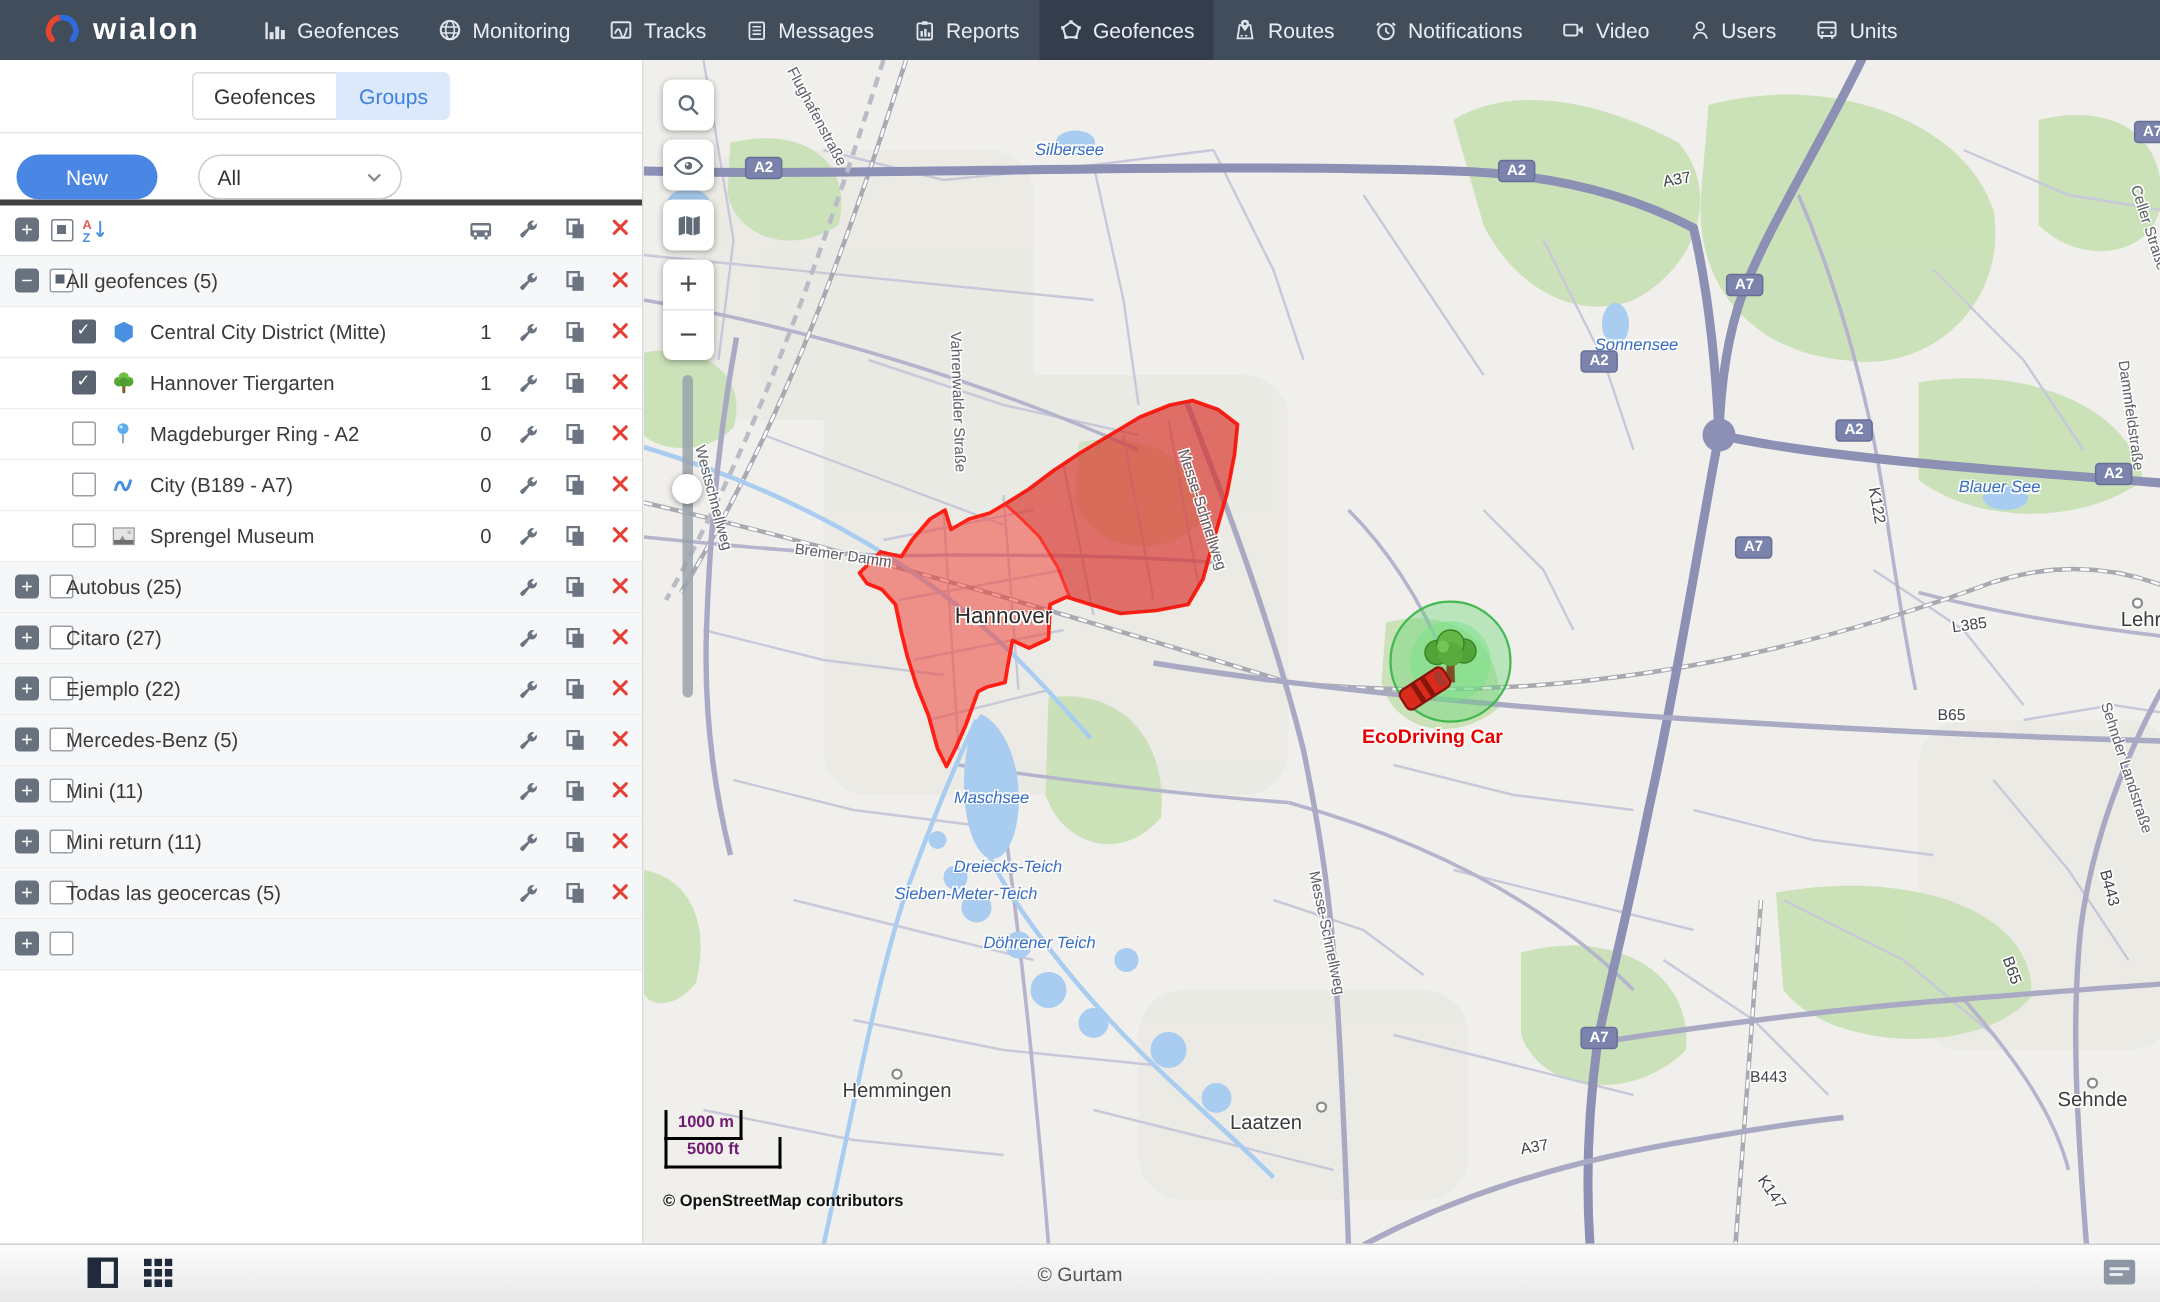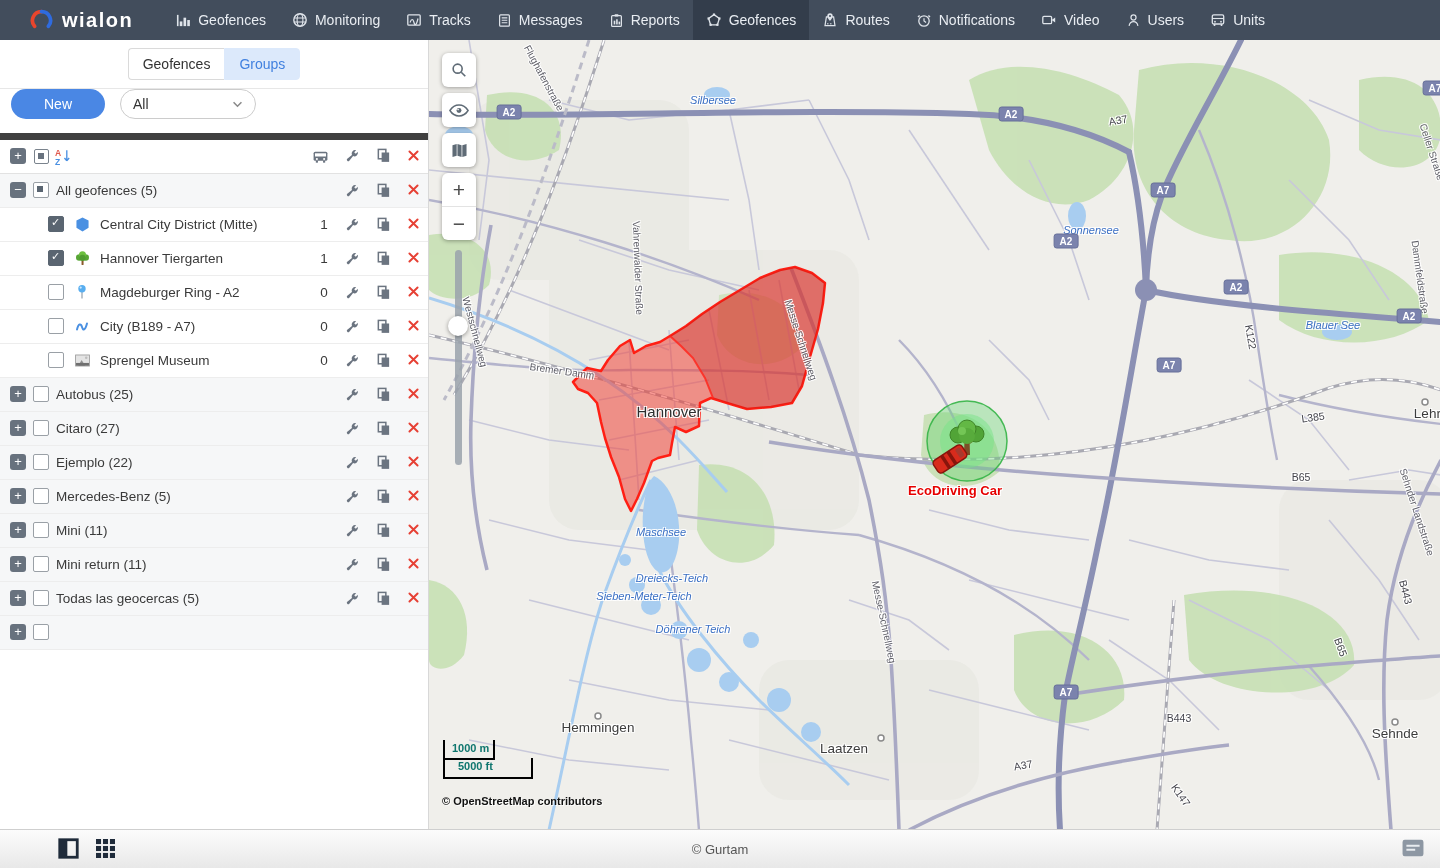--- a/index.html
+++ b/index.html
@@ -14,21 +14,21 @@
   .nav-item.active{background:#333d4b}
   .nav-ico{display:flex;color:#dfe4ea}
   .nav-ico svg{display:block}
 
   
   .sidebar{position:absolute;top:40px;left:0;width:428px;bottom:38px;background:#fff;border-right:1px solid #d8d8d8;z-index:20}
   .tabs-row{height:48px;display:flex;align-items:center;justify-content:center;border-bottom:1px solid #e7e7e7}
   .tab{height:30px;line-height:30px;padding:0 14px;font-size:14px;cursor:pointer}
   .tab-geofences{background:#fff;color:#333;border:1px solid #dadada;border-right:none;border-radius:4px 0 0 4px}
   .tab-groups{background:#dce9fb;color:#4080df;border:1px solid #dce9fb;border-radius:0 4px 4px 0}
-  .toolbar{height:44px;display:flex;align-items:flex-start;padding:0 11px;gap:15px;border-bottom:7px solid #404040}
+  .toolbar{height:44px;display:flex;align-items:flex-end;padding:0 11px;gap:27px;border-bottom:4px solid #404040}
   .btn-new{width:94px;height:30px;border-radius:16px;background:#4a87e4;color:#fff;font-size:14px;display:flex;align-items:center;justify-content:center;cursor:pointer;flex:none}
   .dropdown{width:110px;height:28px;border:1px solid #ccc;border-radius:15px;display:flex;align-items:center;justify-content:space-between;padding:0 12px;font-size:14px;color:#333;background:#fff;cursor:pointer;flex:none}
   .search-box{flex:1;height:28px;border:1px solid #ccc;border-radius:15px;display:flex;align-items:center;gap:6px;padding:0 11px;background:#fff}
   .search-box input{border:none;outline:none;flex:1;min-width:0;font-size:14px;color:#333;font-family:inherit;background:transparent}
   .search-box input::placeholder{color:#aaa}
 
   .list-header{height:33px;border-bottom:1px solid #e2e2e2;position:relative}
   .rows{position:relative}
   .row{height:33px;border-bottom:1px solid #ededed;position:relative;font-size:13.5px;color:#3a3a3a;background:#fff}
   .row.group{background:#f6f7f8}
@@ -36,21 +36,21 @@
   .dotsq{position:absolute;left:34px;top:9px;width:13px;height:13px;border:1.5px solid #7a838d;border-radius:2px;background:#fff;cursor:pointer}
   .dotsq::after{content:"";position:absolute;left:2.5px;top:2.5px;width:6px;height:6px;background:#68727e}
   .chk{position:absolute;top:8px;width:14px;height:14px;border:1.5px solid #9aa0a6;border-radius:2px;background:#fff;cursor:pointer}
   .chk.checked{background:#5a6571;border-color:#5a6571}
   .chk.checked::after{content:"✓";color:#fff;font-size:11px;position:absolute;left:2px;top:-1px}
   .chk.partial::after{content:"";position:absolute;left:3px;top:3px;width:6px;height:6px;background:#5a6571}
   .row .g-chk{left:33px}
   .row .i-chk{left:48px}
   .row-ico{position:absolute;left:74px;top:8px;width:17px;height:17px}
   .row-label{position:absolute;left:100px;top:0;line-height:33px;white-space:nowrap}
-  .row.group .row-label{left:56px}
+  .row.group .row-label{left:44px}
   .count{position:absolute;left:312px;width:24px;text-align:center;line-height:33px}
   .act{position:absolute;top:9px;width:16px;height:16px;cursor:pointer}
   .act.a-wrench{left:345px}.act.a-copy{left:376px}.act.a-del{left:407px}
   .hdr-ico{position:absolute;top:8px;cursor:pointer}
   .hdr-sort{left:55px;top:8px}
   .hdr-bus{left:312px}
 
   
   .map{position:absolute;left:429px;top:40px;right:0;bottom:38px;background:#f0efeb;overflow:hidden}
   #map-svg{position:absolute;left:0;top:0}
@@ -66,24 +66,24 @@
     text-shadow:1px 1px 0 #fff,-1px 1px 0 #fff,1px -1px 0 #fff,-1px -1px 0 #fff}
 
   .ctl{position:absolute;left:13px;width:34px;height:34px;background:#fff;border-radius:6px;box-shadow:0 1px 4px rgba(0,0,0,.35);display:flex;align-items:center;justify-content:center;cursor:pointer;z-index:10}
   .ctl-search{top:13px}.ctl-eye{top:53px}.ctl-layers{top:93px}
   .zoom-group{position:absolute;left:13px;top:133px;width:34px;background:#fff;border-radius:6px;box-shadow:0 1px 4px rgba(0,0,0,.35);z-index:10}
   .zoom-btn{height:33px;display:flex;align-items:center;justify-content:center;font-size:21px;color:#4b4b4b;cursor:pointer}
   .zoom-btn:first-child{border-bottom:1px solid #e3e3e3}
   .slider-track{position:absolute;left:26px;top:210px;width:7px;height:215px;background:#9aa2ab;border-radius:4px;opacity:.85;z-index:9;cursor:pointer}
   .slider-handle{position:absolute;left:19px;top:276px;width:20px;height:20px;background:#fff;border-radius:50%;box-shadow:0 1px 4px rgba(0,0,0,.4);z-index:10;cursor:grab}
 
-  .scale{position:absolute;left:14px;top:700px;z-index:8;color:#0f766e}
+  .scale{position:absolute;left:14px;top:700px;z-index:8;color:#701a75}
   .scale-bar{border:2px solid #000;border-top:none;font-size:11px;font-weight:bold;line-height:17px;box-sizing:border-box}
   .scale-m{width:52px;height:20px;padding-left:7px}
-  .scale-ft{width:90px;height:21px;margin-top:-2px;padding-left:13px}
+  .scale-ft{width:78px;height:21px;margin-top:-2px;padding-left:13px}
   .attrib{position:absolute;left:13px;top:755px;font-size:11px;font-weight:bold;color:#111;z-index:8;
     text-shadow:1px 1px 0 rgba(255,255,255,.85)}
 
   
   .footer{position:absolute;left:0;right:0;bottom:0;height:38px;background:linear-gradient(#fcfcfc,#e8e8e8);border-top:1px solid #cfcfcf;display:flex;align-items:center;justify-content:center;z-index:30}
   .f-ico1{position:absolute;left:58px;top:8px;cursor:pointer}
   .f-ico2{position:absolute;left:96px;top:9px;cursor:pointer}
   .f-log{position:absolute;right:16px;top:9px;cursor:pointer}
   .f-copy{font-size:13px;color:#555}
 </style>

